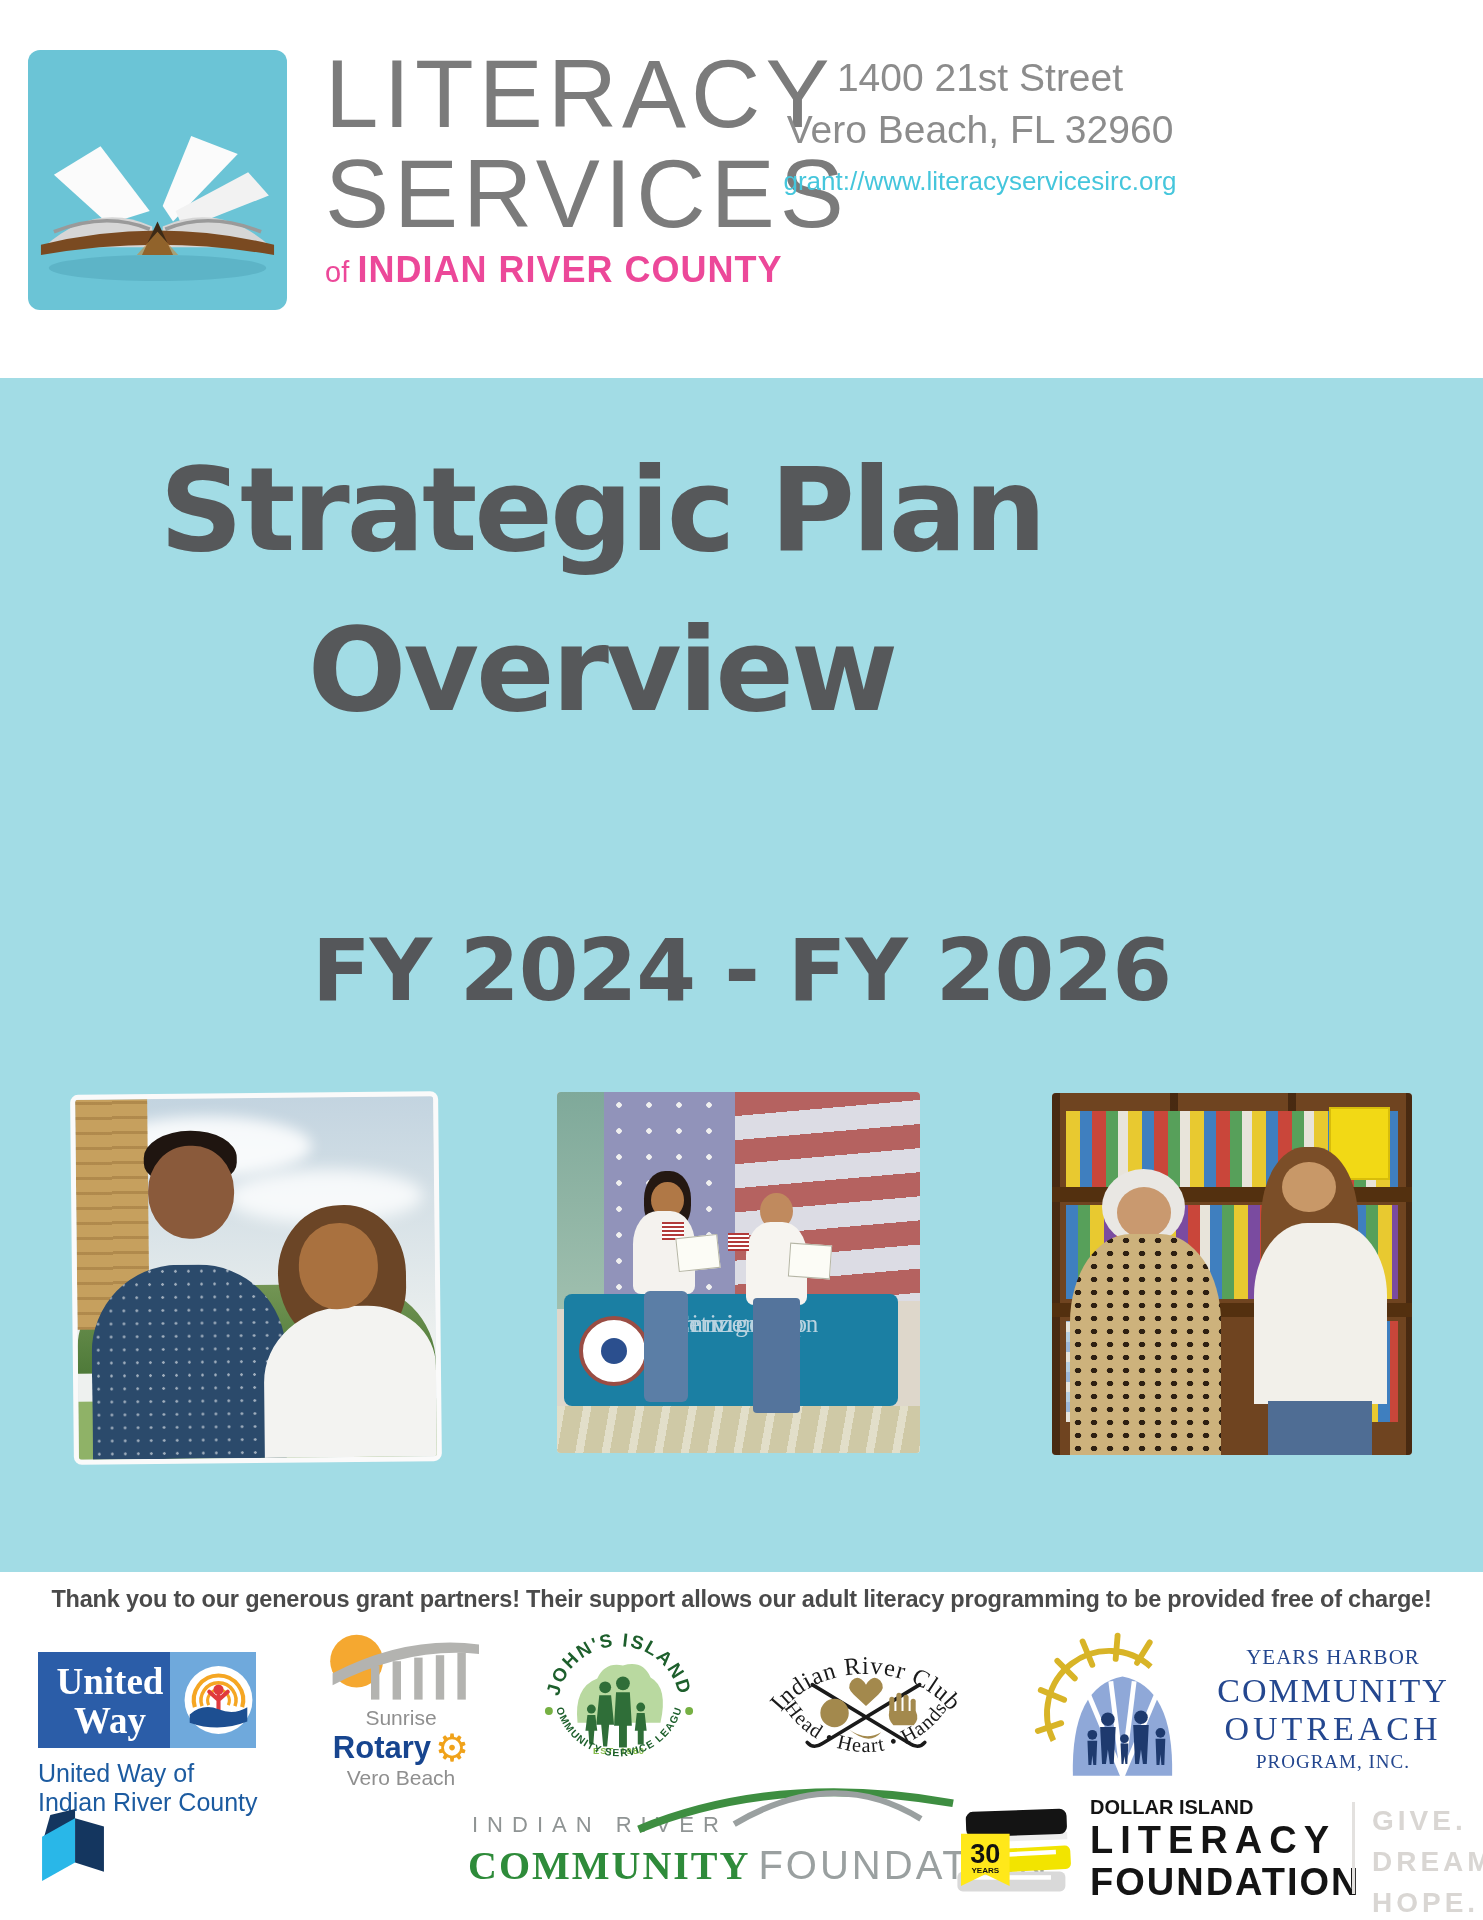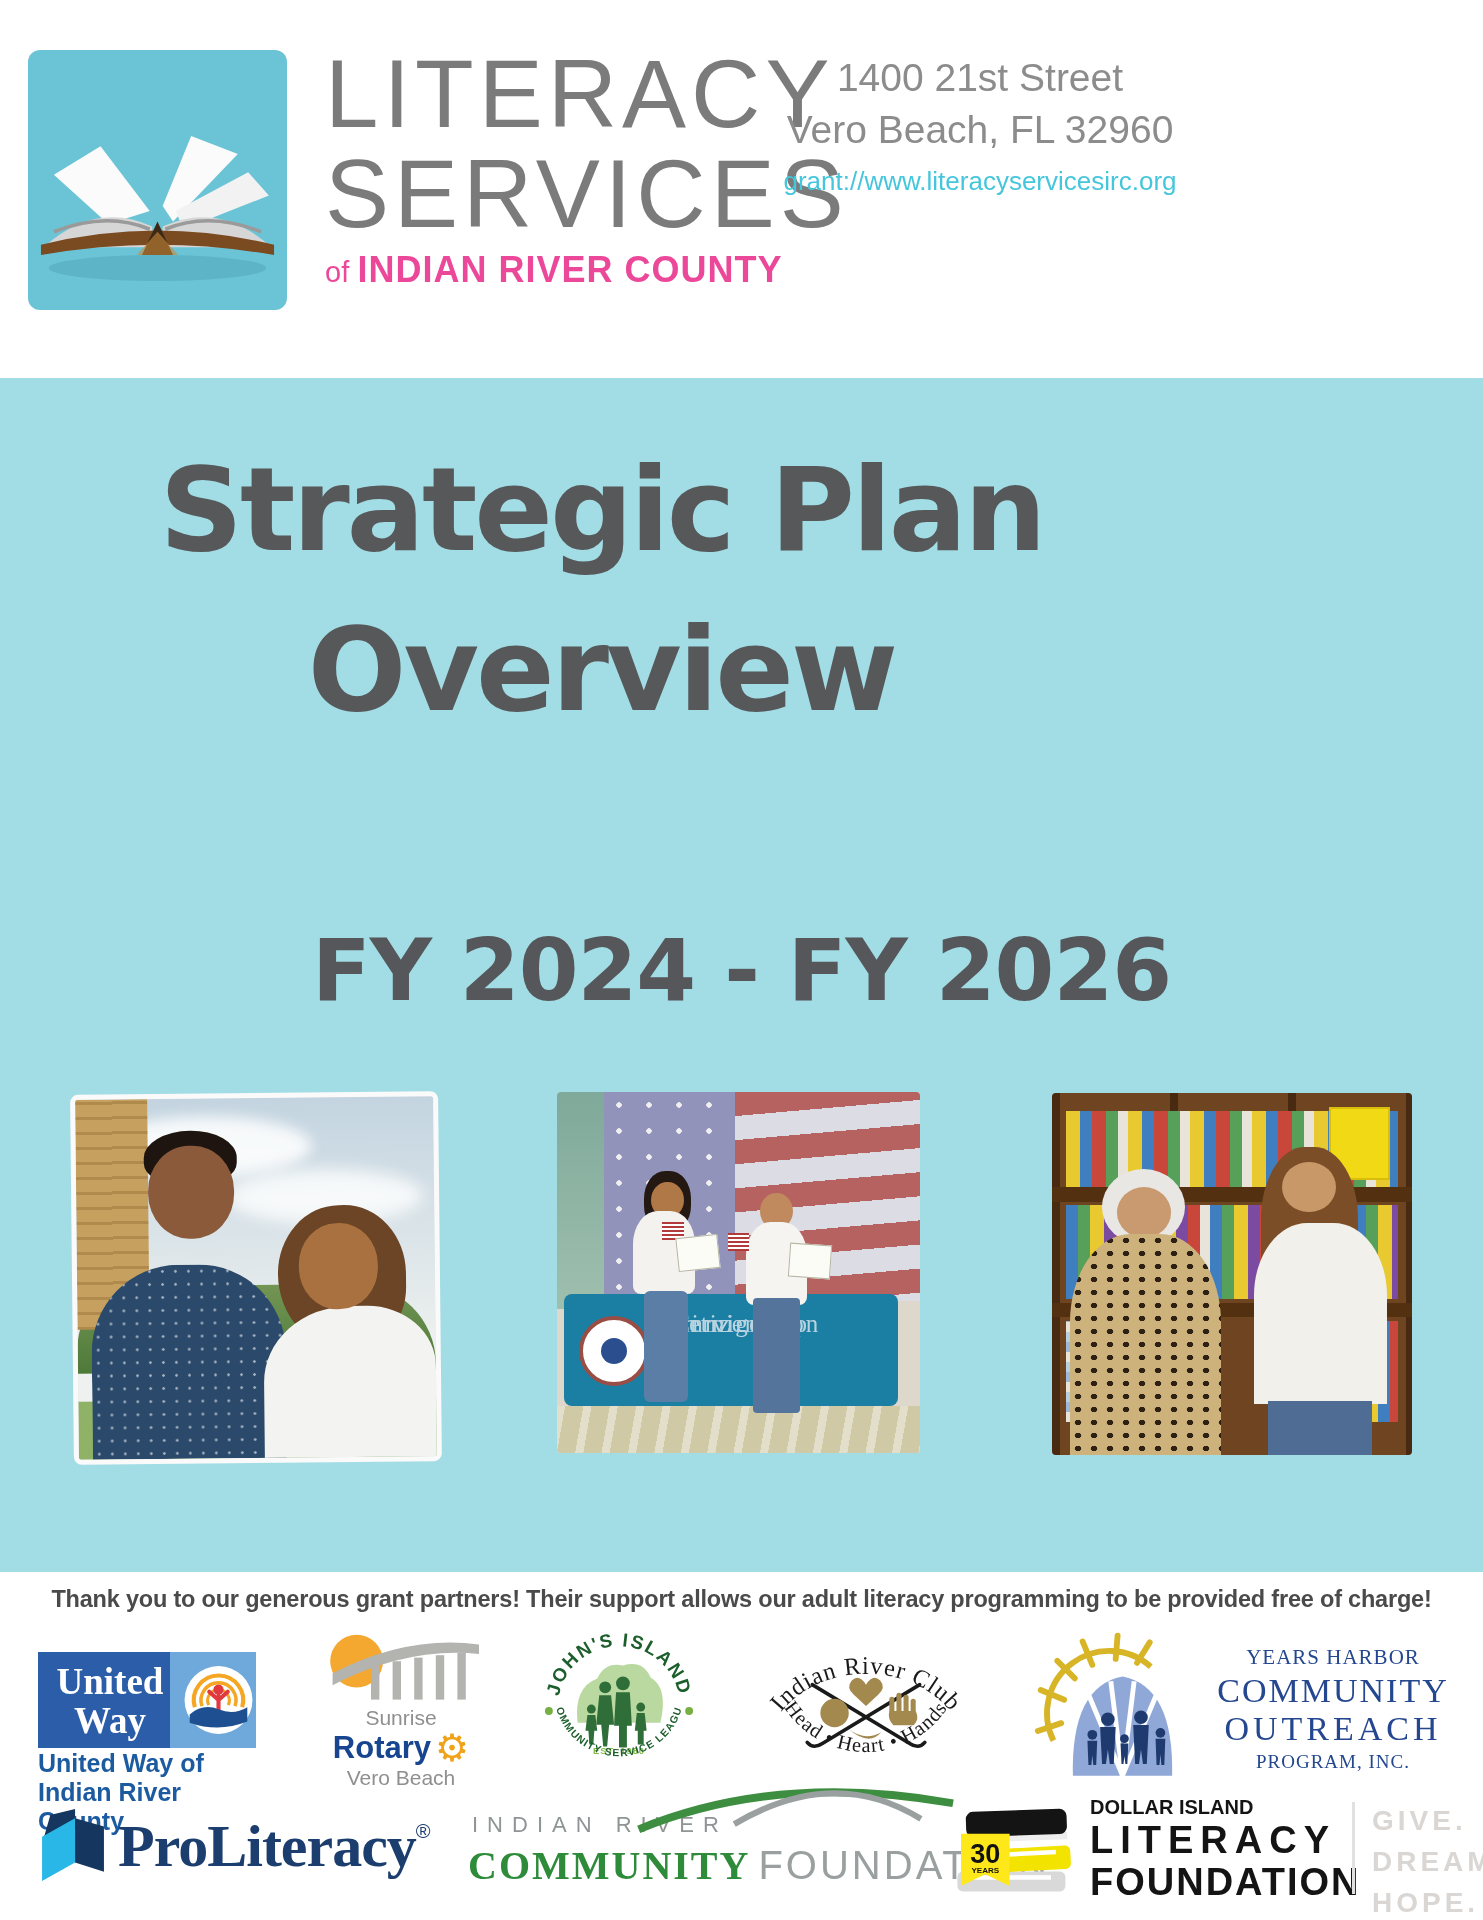--- a/index.html
+++ b/index.html
@@ -102,21 +102,21 @@
 
   
   .thanks{left:0;top:1586px;width:1483px;text-align:center;font-size:23.5px;font-weight:700;color:#4a4a4a;letter-spacing:-.2px;}
 
   .uw{left:38px;top:1652px;width:230px;}
   .uw-logo{display:flex;width:218px;height:96px;}
   .uw-left{flex:0 0 120px;background:#2b5da8;color:#fff;font-family:"Liberation Serif",serif;
            font-weight:700;font-size:37px;line-height:39px;padding:10px 0 0 12px;text-align:center;}
   .uw-right{flex:1;background:#6fa9dc;position:relative;}
   .uw-right svg{position:absolute;left:11px;top:12px;}
-  .uw-caption{margin-top:1px;color:#1c5ba0;font-weight:700;font-size:25px;line-height:29px;}
+  .uw-caption{margin-top:11px;color:#1c5ba0;font-weight:400;font-size:25px;line-height:29px;}
 
   .rotary{left:316px;top:1630px;width:170px;text-align:center;}
   .rotary-line1,.rotary-line3{font-size:21px;color:#8f8f8f;line-height:24px;}
   .rotary-mid{display:flex;align-items:center;justify-content:center;gap:4px;}
   .rotary-line2{font-size:31px;font-weight:700;color:#17458f;line-height:36px;}
   .rotary-wheel{font-size:38px;color:#f0a21a;line-height:36px;}
 
   .ji{left:540px;top:1632px;width:158px;height:158px;}
   .irc{left:748px;top:1640px;width:236px;height:142px;}
 
@@ -396,23 +396,20 @@
     <div class="gh-l3">OUTREACH</div>
     <div class="gh-l4">PROGRAM, INC.</div>
   </div>
 
   <div class="abs pl">
     <svg width="66" height="76" viewBox="0 0 64 72">
       <polygon points="10,6 34,0 34,10 4,27" fill="#14365f"></polygon>
       <polygon points="2,27 34,9 34,52 2,70" fill="#29b7e8"></polygon>
       <polygon points="34,9 62,17 62,61 34,52" fill="#14365f"></polygon>
     </svg>
-    <div>
-      <span class="pl-name">ProLiteracy</span><span class="pl-reg">®</span>
-    </div>
   </div>
 
   <div class="abs ircf">
     <svg class="ircf-swoosh" width="330" height="58" viewBox="0 0 380 60">
       <path d="M10 58 Q170 -8 372 28" stroke="#3e8e41" stroke-width="9" fill="none"></path>
       <path d="M120 52 Q235 -16 335 46" stroke="#9aa0a0" stroke-width="7" fill="none"></path>
     </svg>
     <div class="ircf-l1">INDIAN RIVER</div>
     <div class="ircf-row">
       <span class="ircf-l2">COMMUNITY</span>

